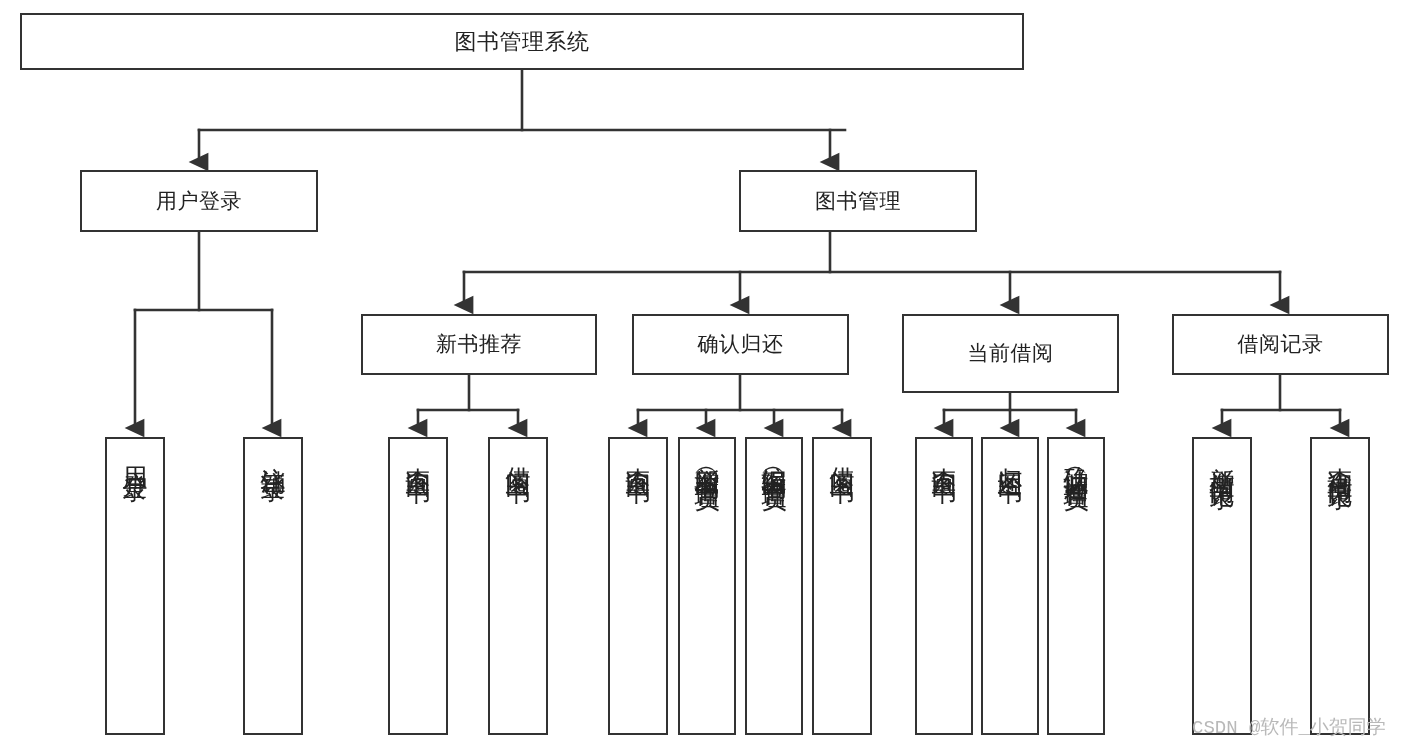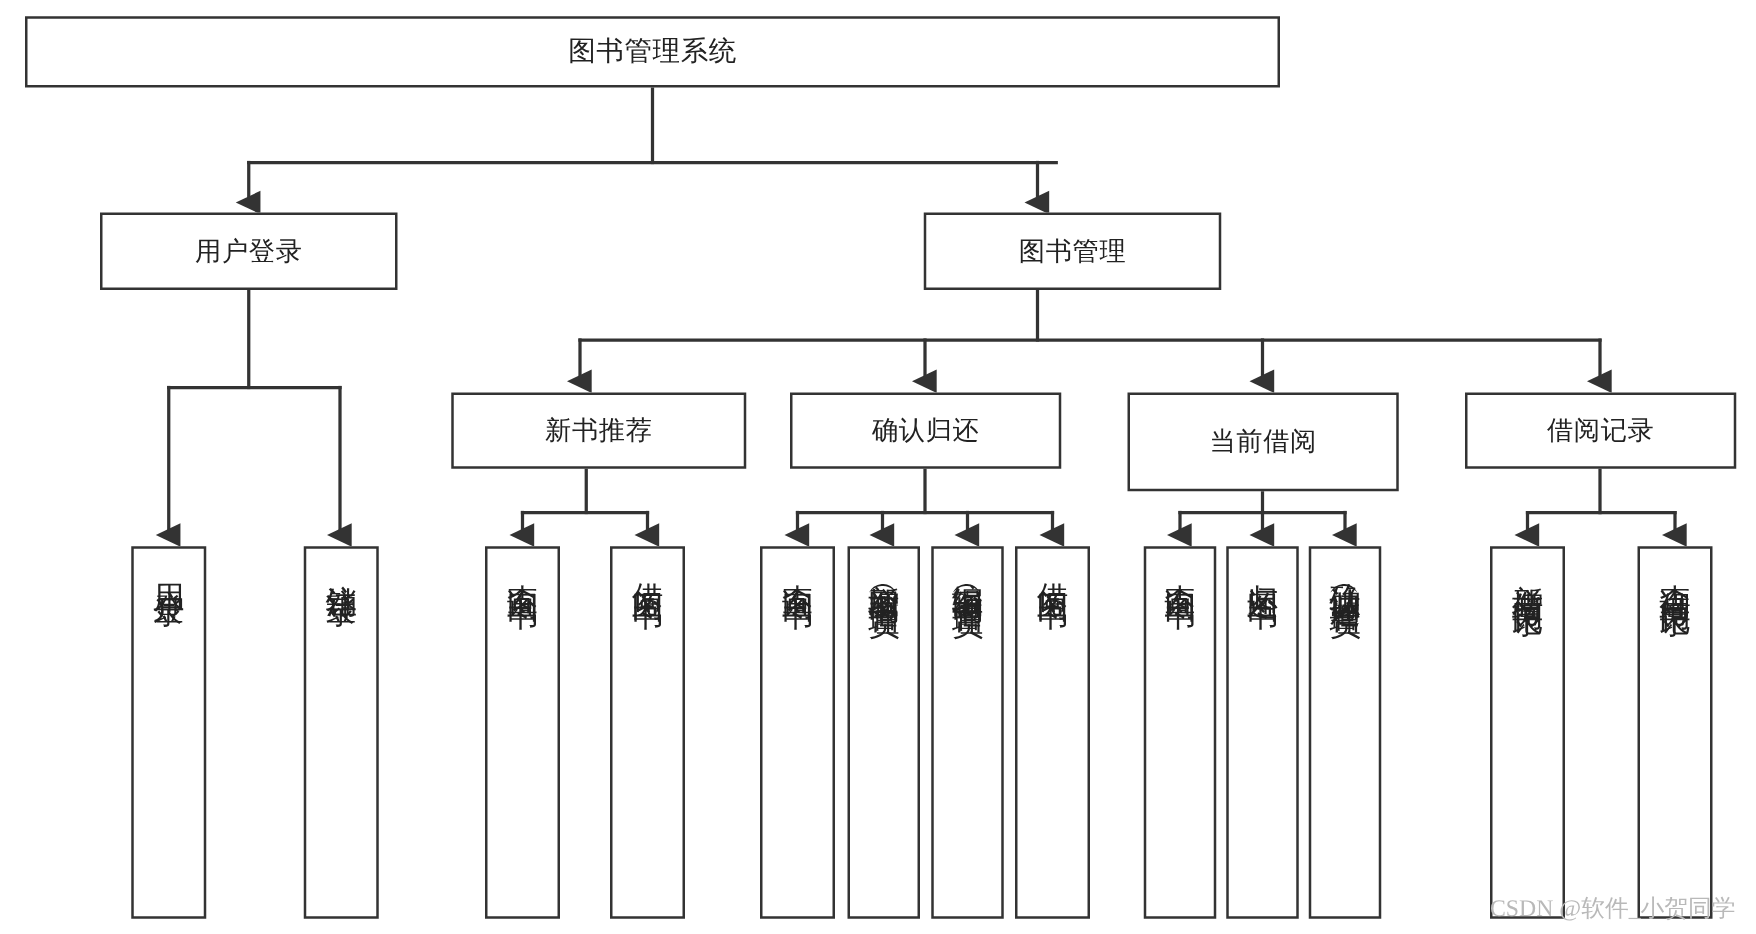--- a/index.html
+++ b/index.html
@@ -66,21 +66,21 @@
     letter-spacing: 3px;
   }
   .watermark {
     position: absolute;
     left: 1192px;
     top: 714px;
     font-size: 19px;
     color: #b9b9b9;
     white-space: nowrap;
     z-index: 3;
-    font-family: Liberation Serif, serif;
+    font-family: Liberation Mono, monospace;
   }
 </style>
 </head>
 <body>
 
 <div id="canvas">
 
   <svg id="wires" viewBox="0 0 1405 747" width="1405" height="747" xmlns="http://www.w3.org/2000/svg">
     <defs>
       <marker id="arrow" markerWidth="9" markerHeight="9" refX="4.2" refY="4.2" orient="auto" markerUnits="strokeWidth">

